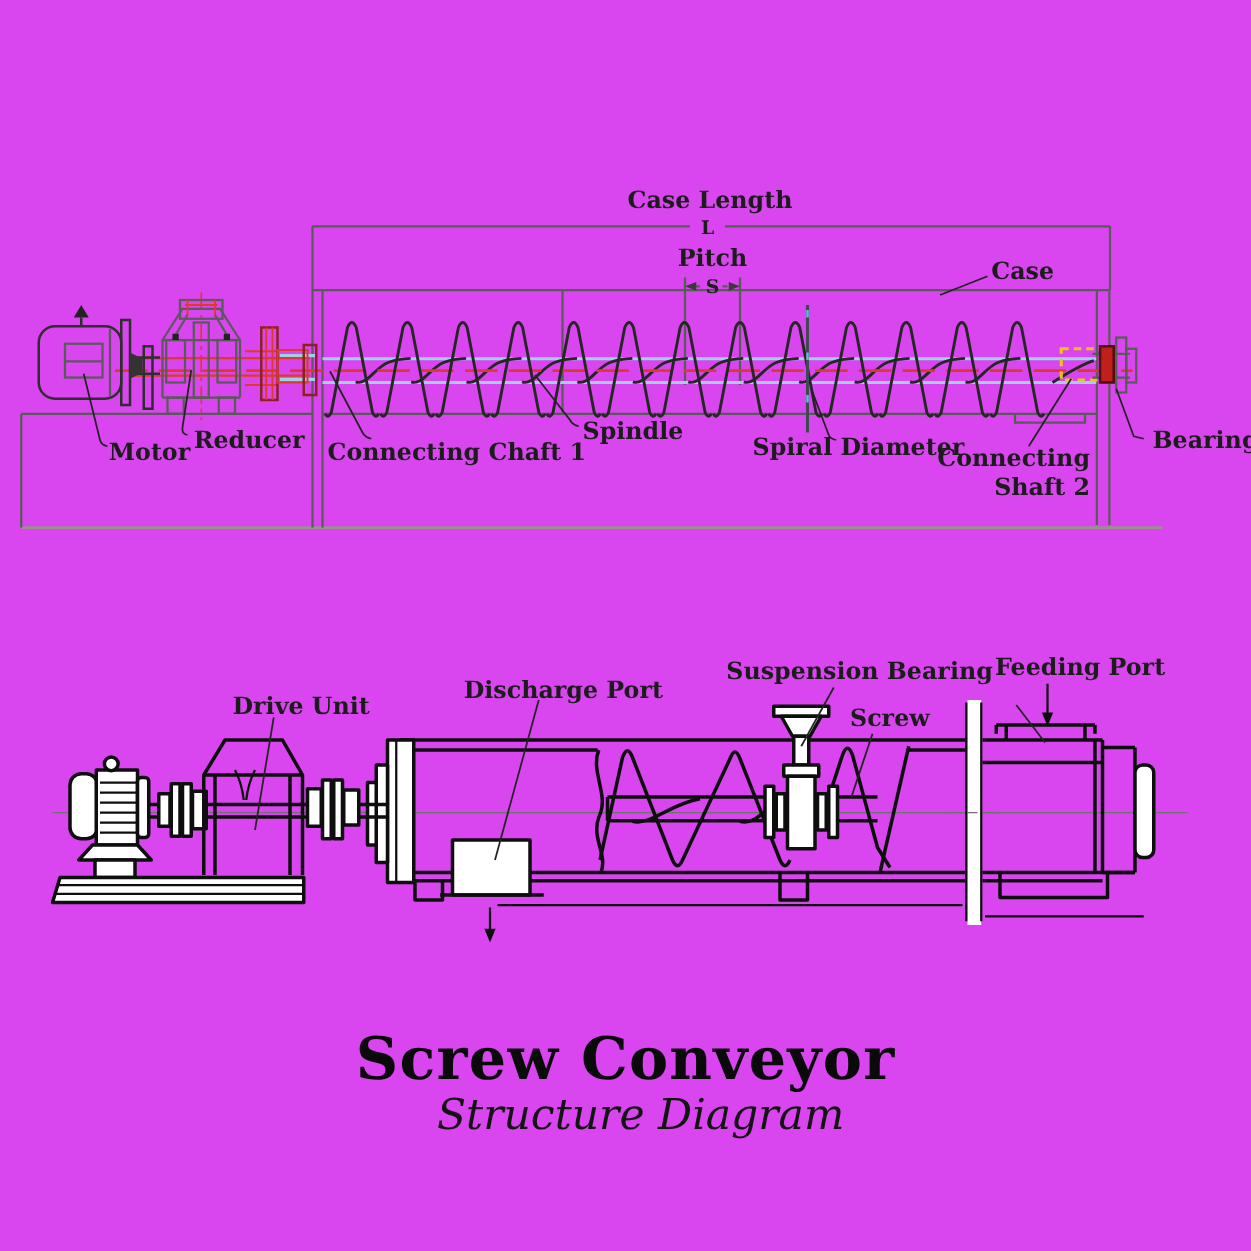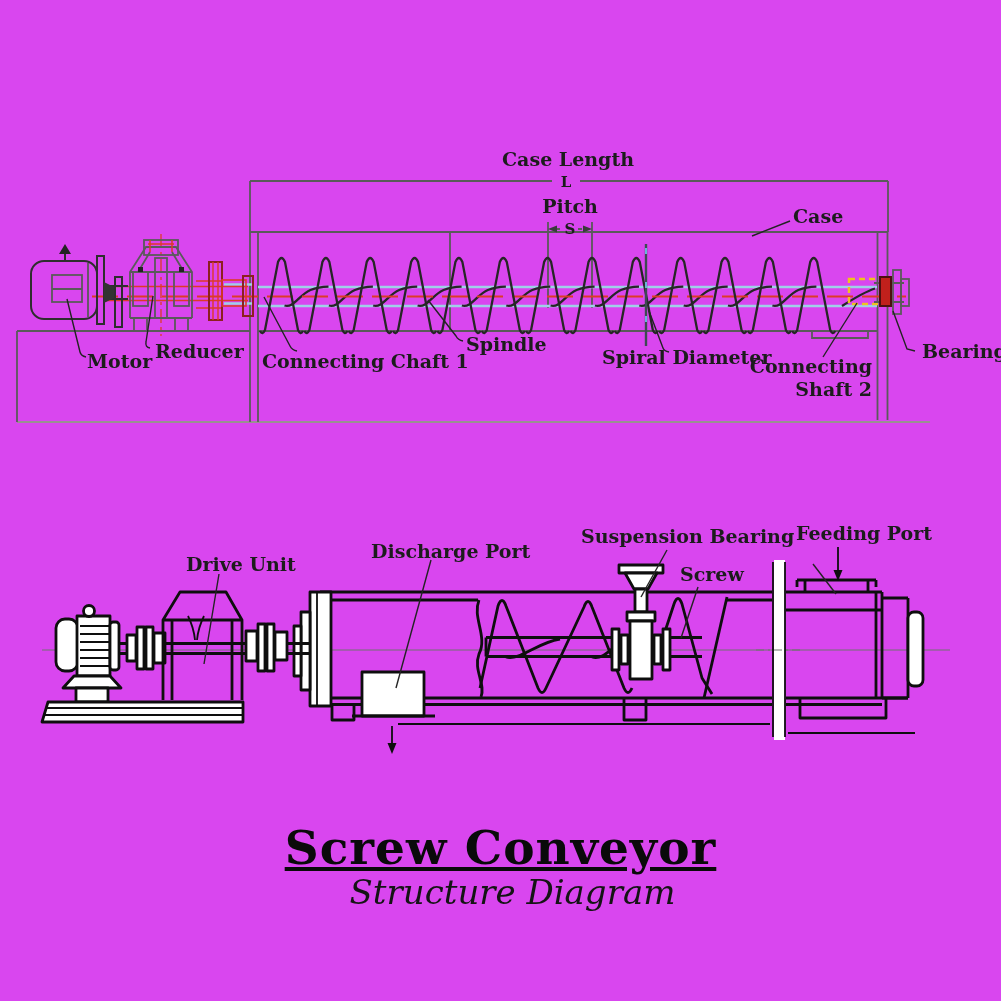--- a/index.html
+++ b/index.html
@@ -17,21 +17,21 @@
   
   .b  {stroke:#0e0e0e;stroke-width:2.8;fill:none;stroke-linejoin:round;}
   .b2 {stroke:#0e0e0e;stroke-width:1.8;fill:none;}
   .bw {fill:#fff;stroke:#0e0e0e;stroke-width:2.8;stroke-linejoin:round;}
   .lead{stroke:#232323;stroke-width:1.4;fill:none;}
   .cl {stroke:#707070;stroke-width:1;fill:none;}
   
   .lbl{font:bold 19px "DejaVu Serif",serif;fill:#1c1c1c;}
   .sym{font:bold 15px "DejaVu Serif",serif;fill:#1c1c1c;}
   .title{position:absolute;left:0;top:820px;width:1001px;text-align:center;
-         font:bold 47px "DejaVu Serif",serif;color:#0a0a0a;letter-spacing:1px;text-decoration:underline;}
+         font:bold 47px "DejaVu Serif",serif;color:#0a0a0a;letter-spacing:1px;}
   .subtitle{position:absolute;left:0;top:872px;width:1001px;text-align:center;
          font:italic 34px "DejaVu Serif",serif;color:#141414;margin-left:12px;}
 </style>
 </head>
 <body>
 
 <div class="page">
 
 <svg width="1001" height="780" viewBox="0 0 1001 780">
   <defs>

